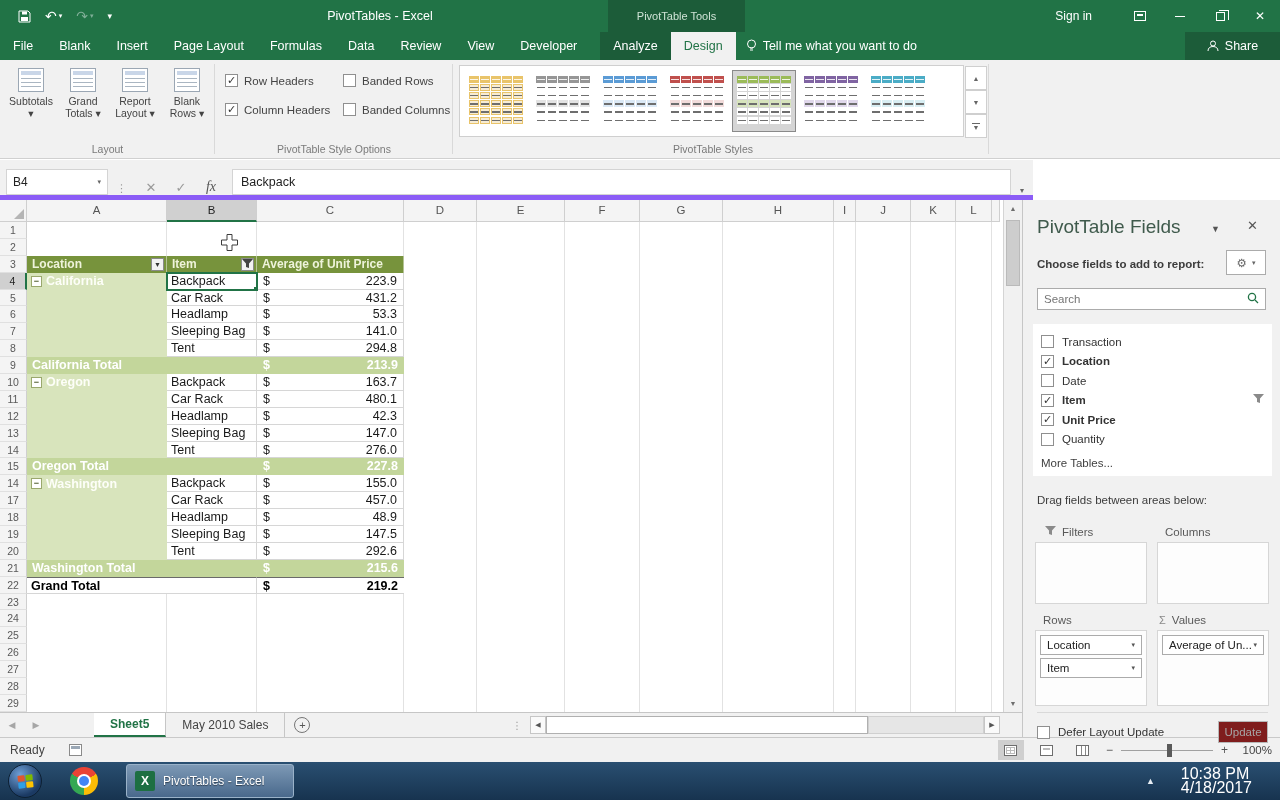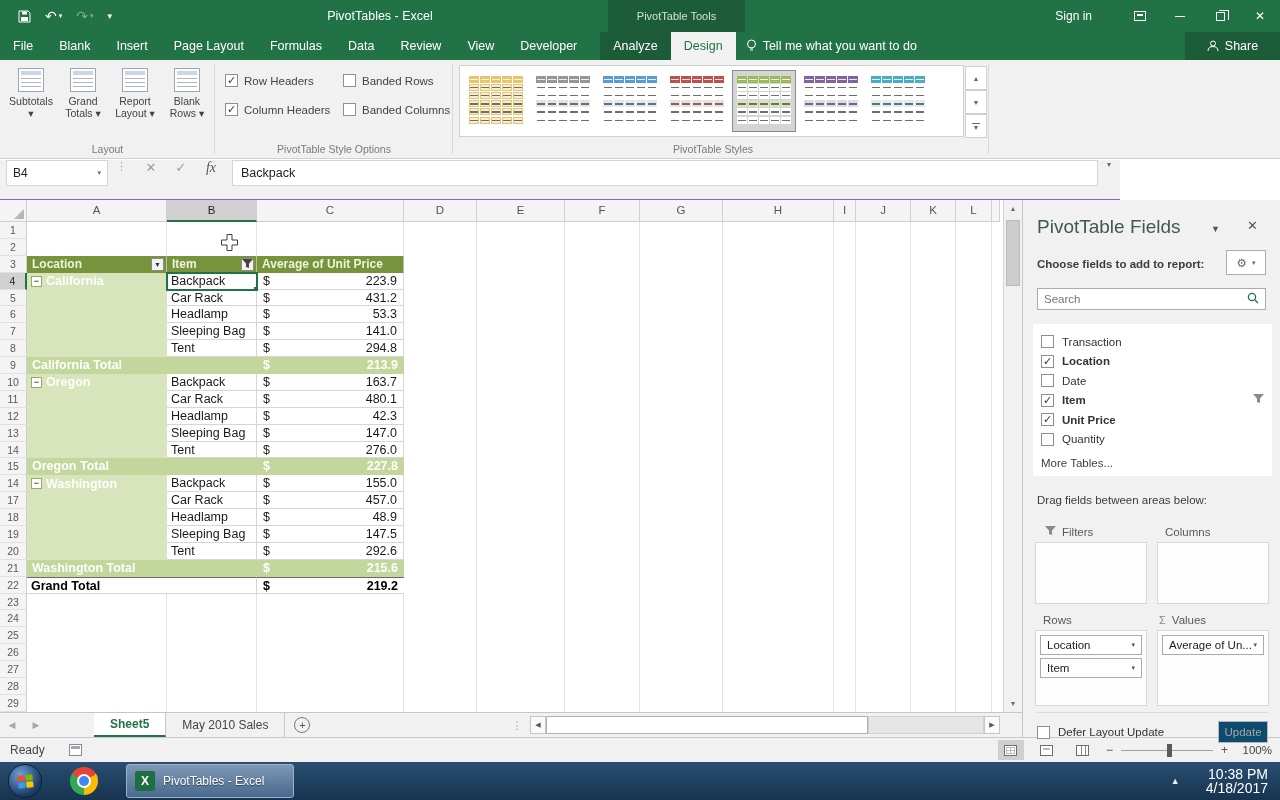--- a/index.html
+++ b/index.html
@@ -51,21 +51,21 @@
   .thumb { width:64px; height:62px; border:1px solid transparent; margin-right:3px; padding:4px 3px; background:#fff; }
   .thumb.sel { background:#d5d5d5; border:1px solid #8a8a8a; }
   .trow { display:flex; }
   .tcell { width:10.6px; height:7px; margin:0.6px; background:#fff; position:relative; }
   .tcell::after { content:''; position:absolute; left:1px; right:1px; top:3px; height:1.4px; background:#6e6e6e; }
   .tcell.hdrcell::after { background:rgba(255,255,255,.85); }
   #gal-arrows { position:absolute; right:-24px; top:0; width:22px; height:72px; display:flex; flex-direction:column; }
   .gal-btn { flex:1; border:1px solid #cfcfcf; background:#fff; display:flex; align-items:center; justify-content:center; font-size:7px; color:#666; flex-direction:column; line-height:5px; }
 
   
-  #fbar { position:absolute; left:0; top:160px; width:1120px; height:40px; background:#f1f1f1; border-bottom:1px solid #8b5cf6; display:flex; align-items:flex-start; }
+  #fbar { position:absolute; left:0; top:160px; width:1033px; height:40px; background:#f1f1f1; border-bottom:5px solid #8b5cf6; display:flex; align-items:flex-end; }
   #namebox { width:102px; height:26px; background:#fff; border:1px solid #d4d4d4; margin-left:6px; display:flex; align-items:center; padding:0 6px; font-size:12px; color:#222; }
   #namebox .dd-sm { margin-left:auto; color:#666; }
   #fb-dots { color:#9a9a9a; padding:0 8px; font-size:11px; letter-spacing:1px; }
   .fb-btn { width:30px; text-align:center; color:#9a9a9a; font-size:13px; }
   .fb-btn.fx { color:#555; font-family:"Liberation Serif", serif; font-style:italic; font-size:14px; }
   #fb-field { flex:1; height:26px; background:#fff; border:1px solid #d4d4d4; margin-left:6px; display:flex; align-items:center; padding:0 8px; font-size:12.5px; color:#222; }
   #fb-exp { width:22px; text-align:center; color:#666; font-size:8px; }
 
   
   #grid-region { position:absolute; left:0; top:200px; width:1022px; height:512px; background:#fff; }
@@ -147,37 +147,37 @@
   .frow .ffilter { margin-left:auto; }
   #more-tables { color:#3f3f3f; margin-top:4px; height:19px; display:flex; align-items:center; }
   #drag-label { position:absolute; left:14px; top:294px; color:#3c3c3c; }
   .area-hdr { position:absolute; display:flex; align-items:center; gap:6px; color:#595959; }
   .area-box { position:absolute; width:112px; background:#fdfdfd; border:1px solid #d6d6d6; padding:4px; }
   .fld-btn { height:20px; background:#fff; border:1px solid #ababab; display:flex; align-items:center; padding:0 6px; margin-bottom:3px; font-size:11.5px; color:#222; }
   .fld-btn .dd-sm { margin-left:auto; color:#555; }
   .icon-cols { width:10px; height:9px; background:repeating-linear-gradient(90deg, #8a8a8a 0 2px, transparent 2px 4px); }
   .icon-rows { width:10px; height:9px; background:repeating-linear-gradient(#8a8a8a 0 2px, transparent 2px 4px); }
   #defer-row { position:absolute; left:14px; right:12px; top:512px; display:flex; align-items:center; gap:8px; border-top:1px solid #d9d9d9; padding-top:8px; }
-  #update-btn { margin-left:auto; width:50px; height:22px; border:1px solid #b8b8b8; background:#0c4a6e; color:#a6a6a6; display:flex; align-items:center; justify-content:center; }
+  #update-btn { margin-left:auto; width:50px; height:22px; border:1px solid #b8b8b8; background:#7f1d1d; color:#a6a6a6; display:flex; align-items:center; justify-content:center; }
 
   
   #taskbar { position:absolute; left:0; top:762px; width:1280px; height:38px; background:linear-gradient(#2a4f71, #17334f); display:flex; align-items:center; }
   #start-orb { width:34px; height:34px; margin-left:8px; border-radius:50%; background:radial-gradient(circle at 35% 30%, #6fa0d8, #1b3a63 70%); border:1px solid #0d2033; display:flex; align-items:center; justify-content:center; }
   #flag { width:15px; height:13px; display:grid; grid-template-columns:7px 7px; grid-template-rows:6px 6px; gap:1px; transform:rotate(-6deg); }
   #flag span { border-radius:1px; }
   #chrome-icon { width:28px; height:28px; margin-left:28px; border-radius:50%;
      background:conic-gradient(from -60deg, #ea4335 0 120deg, #fbbc05 120deg 240deg, #34a853 240deg 360deg); position:relative; }
   #chrome-icon::before { content:''; position:absolute; inset:7px; background:#fff; border-radius:50%; }
   #chrome-icon::after { content:''; position:absolute; inset:9px; background:#4285f4; border-radius:50%; }
   #task-btn { margin-left:28px; width:168px; height:34px; background:linear-gradient(#7d99b5, #49698c); border:1px solid #9ab2c9; border-radius:3px; display:flex; align-items:center; gap:8px; padding:0 8px; }
   #task-btn .xl-icon { width:20px; height:20px; background:#1d6f42; border-radius:2px; color:#fff; font-weight:bold; font-size:12px; display:flex; align-items:center; justify-content:center; }
   #task-btn .tb-label { color:#fff; font-size:12px; text-shadow:0 1px 1px rgba(0,0,0,.5); }
   #tray { position:absolute; right:0; top:762px; height:38px; display:flex; align-items:center; }
   #tray-caret { color:#e8eef4; font-size:9px; margin-right:26px; }
-  #clock { color:#fff; font-size:14px; text-align:right; line-height:14px; margin-right:12px; }
+  #clock { color:#fff; font-size:16px; text-align:left; line-height:14px; margin-right:28px; }
 </style>
 </head>
 <body>
 
 <div id="titlebar">
   <div id="qat">
     <span class="qat-btn">
       <svg width="13" height="13" viewBox="0 0 13 13">
           <path d="M1 1h9l2 2v9H1z" fill="none" stroke="#fff"></path>
           <rect x="3" y="7" width="7" height="4" fill="#fff"></rect>

